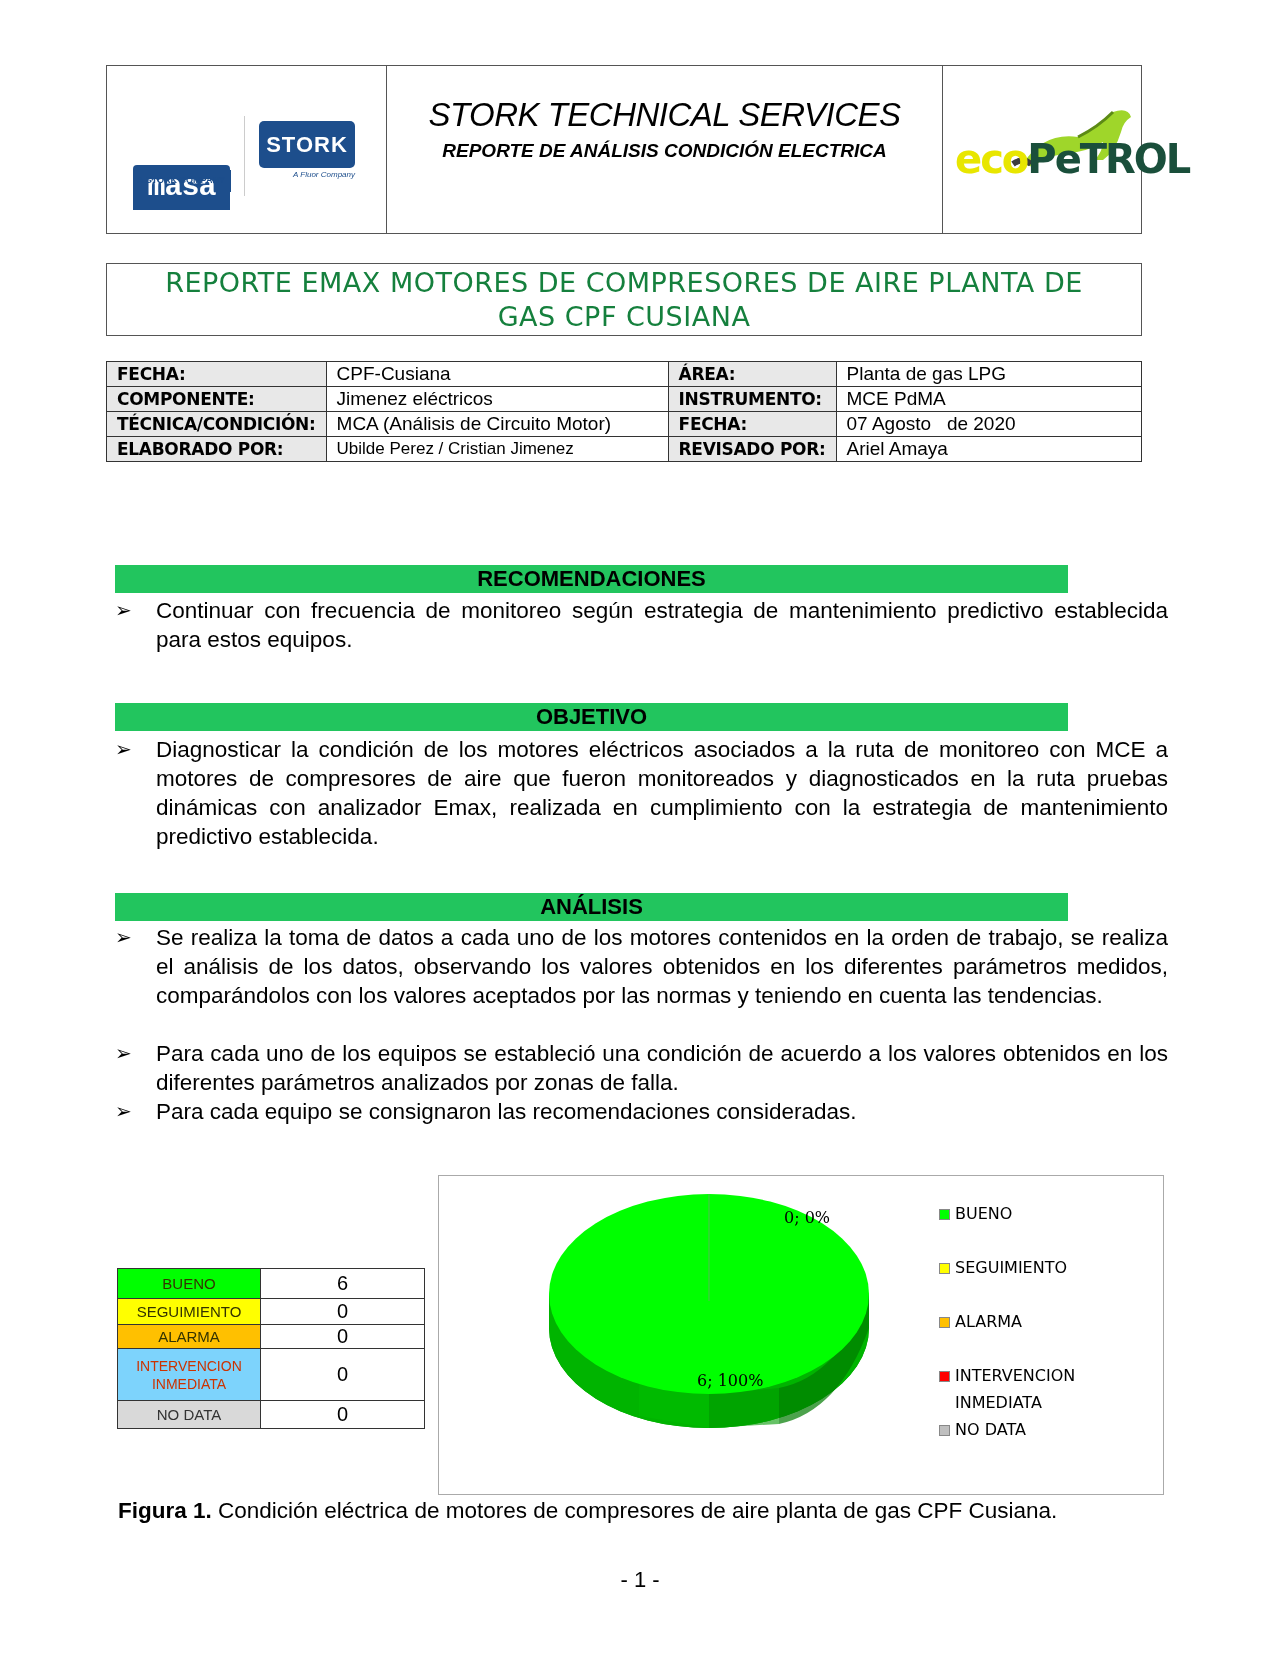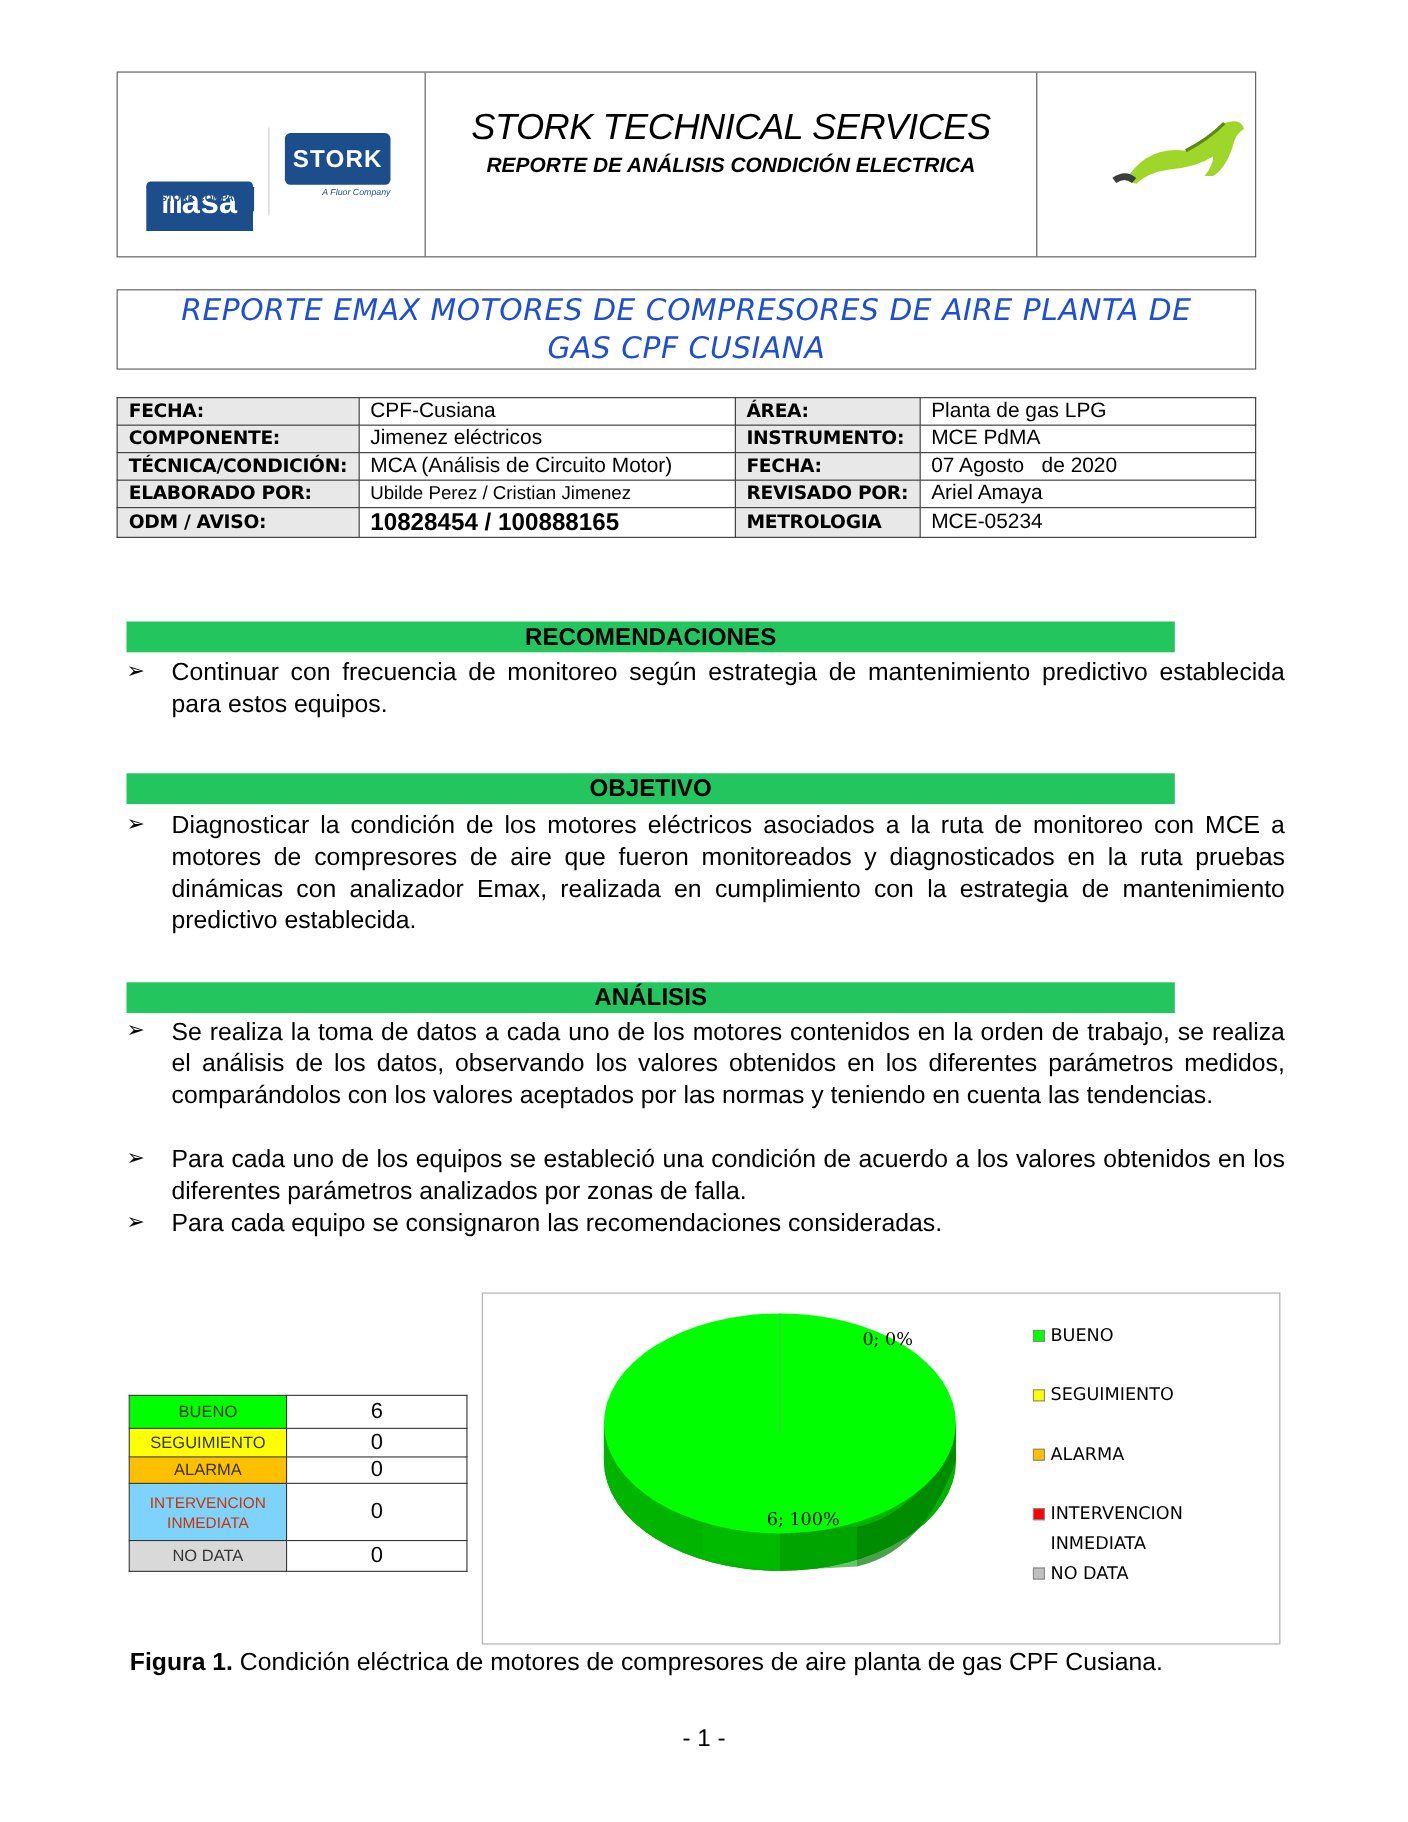--- a/index.html
+++ b/index.html
@@ -21,21 +21,21 @@
   .sep { position: absolute; left: 137px; top: 50px; width: 1px; height: 80px; background: #ccc; }
   .stork { position: absolute; left: 152px; top: 55px; width: 96px; height: 47px; background: #1d4e8c; border-radius: 5px; color: #fff; font-weight: bold; font-size: 22px; text-align: center; line-height: 47px; letter-spacing: 1px; }
   .stork-sub { position: absolute; left: 152px; top: 104px; width: 96px; text-align: right; color: #1d4e8c; font-size: 8px; font-style: italic; }
 
   .eco { position: absolute; left: 12px; top: 70px; font-size: 40px; font-weight: bold; font-family: "DejaVu Sans", sans-serif; letter-spacing: -2px; }
   .eco .e1 { color: #e8e600; }
   .eco .e2 { color: #1a4f3b; }
   .iguana { position: absolute; left: 60px; top: 36px; }
 
   
-  .rep-title { left: 106px; top: 263px; width: 1036px; height: 73px; border: 1px solid #555; text-align: center; color: #1d4ed8; font-style: italic; font-size: 27px; font-family: "DejaVu Sans", sans-serif; line-height: 34px; padding-top: 2px; letter-spacing: 0.5px; }
+  .rep-title { left: 106px; top: 263px; width: 1036px; height: 73px; border: 1px solid #555; text-align: center; color: #15803d; font-size: 27px; font-family: "DejaVu Sans", sans-serif; line-height: 34px; padding-top: 2px; letter-spacing: 0.5px; }
 
   
   table.info { position: absolute; left: 106px; top: 361px; width: 1036px; border-collapse: collapse; }
   table.info td { border: 1px solid #333; font-size: 19px; height: 25px; padding: 0 10px; white-space: nowrap; }
   table.info td.lbl { background: #e8e8e8; font-weight: bold; font-size: 17px; font-family: "DejaVu Sans", sans-serif; letter-spacing: -0.3px; }
   table.info td.big { font-weight: bold; font-size: 22px; }
   table.info td.sm { font-size: 17px; }
 
   
   .sec { left: 115px; width: 953px; height: 28px; background: #22c55e; text-align: center; font-weight: bold; font-size: 22px; line-height: 28px; margin-top: 21px; }
@@ -72,20 +72,21 @@
   <div class="cell title-cell">
     <div class="title-main">STORK TECHNICAL SERVICES</div>
     <div class="title-sub2">REPORTE DE ANÁLISIS CONDICIÓN ELECTRICA</div>
   </div>
   <div class="cell logo-right">
     <svg class="iguana" width="140" height="70">
       <path d="M20 62 Q40 30 75 35 Q95 25 110 10 Q125 5 128 15 Q120 20 118 30 Q112 50 100 58 L92 58 Q100 48 100 40 Q85 50 60 52 Q40 55 30 65 Z" fill="#9fd62a"></path>
       <path d="M75 35 Q95 25 110 10" stroke="#5c8a15" stroke-width="3" fill="none"></path>
       <path d="M28 62 Q20 55 10 62" stroke="#3d3d3d" stroke-width="6" fill="none"></path>
     </svg>
+    <div class="eco"><span class="e1">eco</span><span class="e2">PeTROL</span></div>
   </div>
 </div>
 
 <div class="abs rep-title">
   <div>REPORTE EMAX MOTORES DE COMPRESORES DE AIRE PLANTA DE</div>
   <div>GAS CPF CUSIANA</div>
 </div>
 
 <table class="info">
   <colgroup>
@@ -112,26 +113,20 @@
     <td>MCA (Análisis de Circuito Motor)</td>
     <td class="lbl">FECHA:</td>
     <td style="white-space:pre">07 Agosto   de 2020</td>
   </tr>
   <tr>
     <td class="lbl">ELABORADO POR:</td>
     <td class="sm">Ubilde Perez / Cristian Jimenez</td>
     <td class="lbl">REVISADO POR:</td>
     <td>Ariel Amaya</td>
   </tr>
-  <tr>
-    <td class="lbl">ODM / AVISO:</td>
-    <td class="big">10828454 / 100888165</td>
-    <td class="lbl">METROLOGIA</td>
-    <td>MCE-05234</td>
-  </tr>
 </tbody>
   </table>
 
 <div class="abs sec" style="top:544px">RECOMENDACIONES</div>
 <div class="abs bullet" style="top:596px">
   <span class="arrow">➢</span>
   <span class="txt">Continuar con frecuencia de monitoreo según estrategia de mantenimiento predictivo establecida para estos equipos.</span>
 </div>
 
 <div class="abs sec" style="top:682px">OBJETIVO</div>

